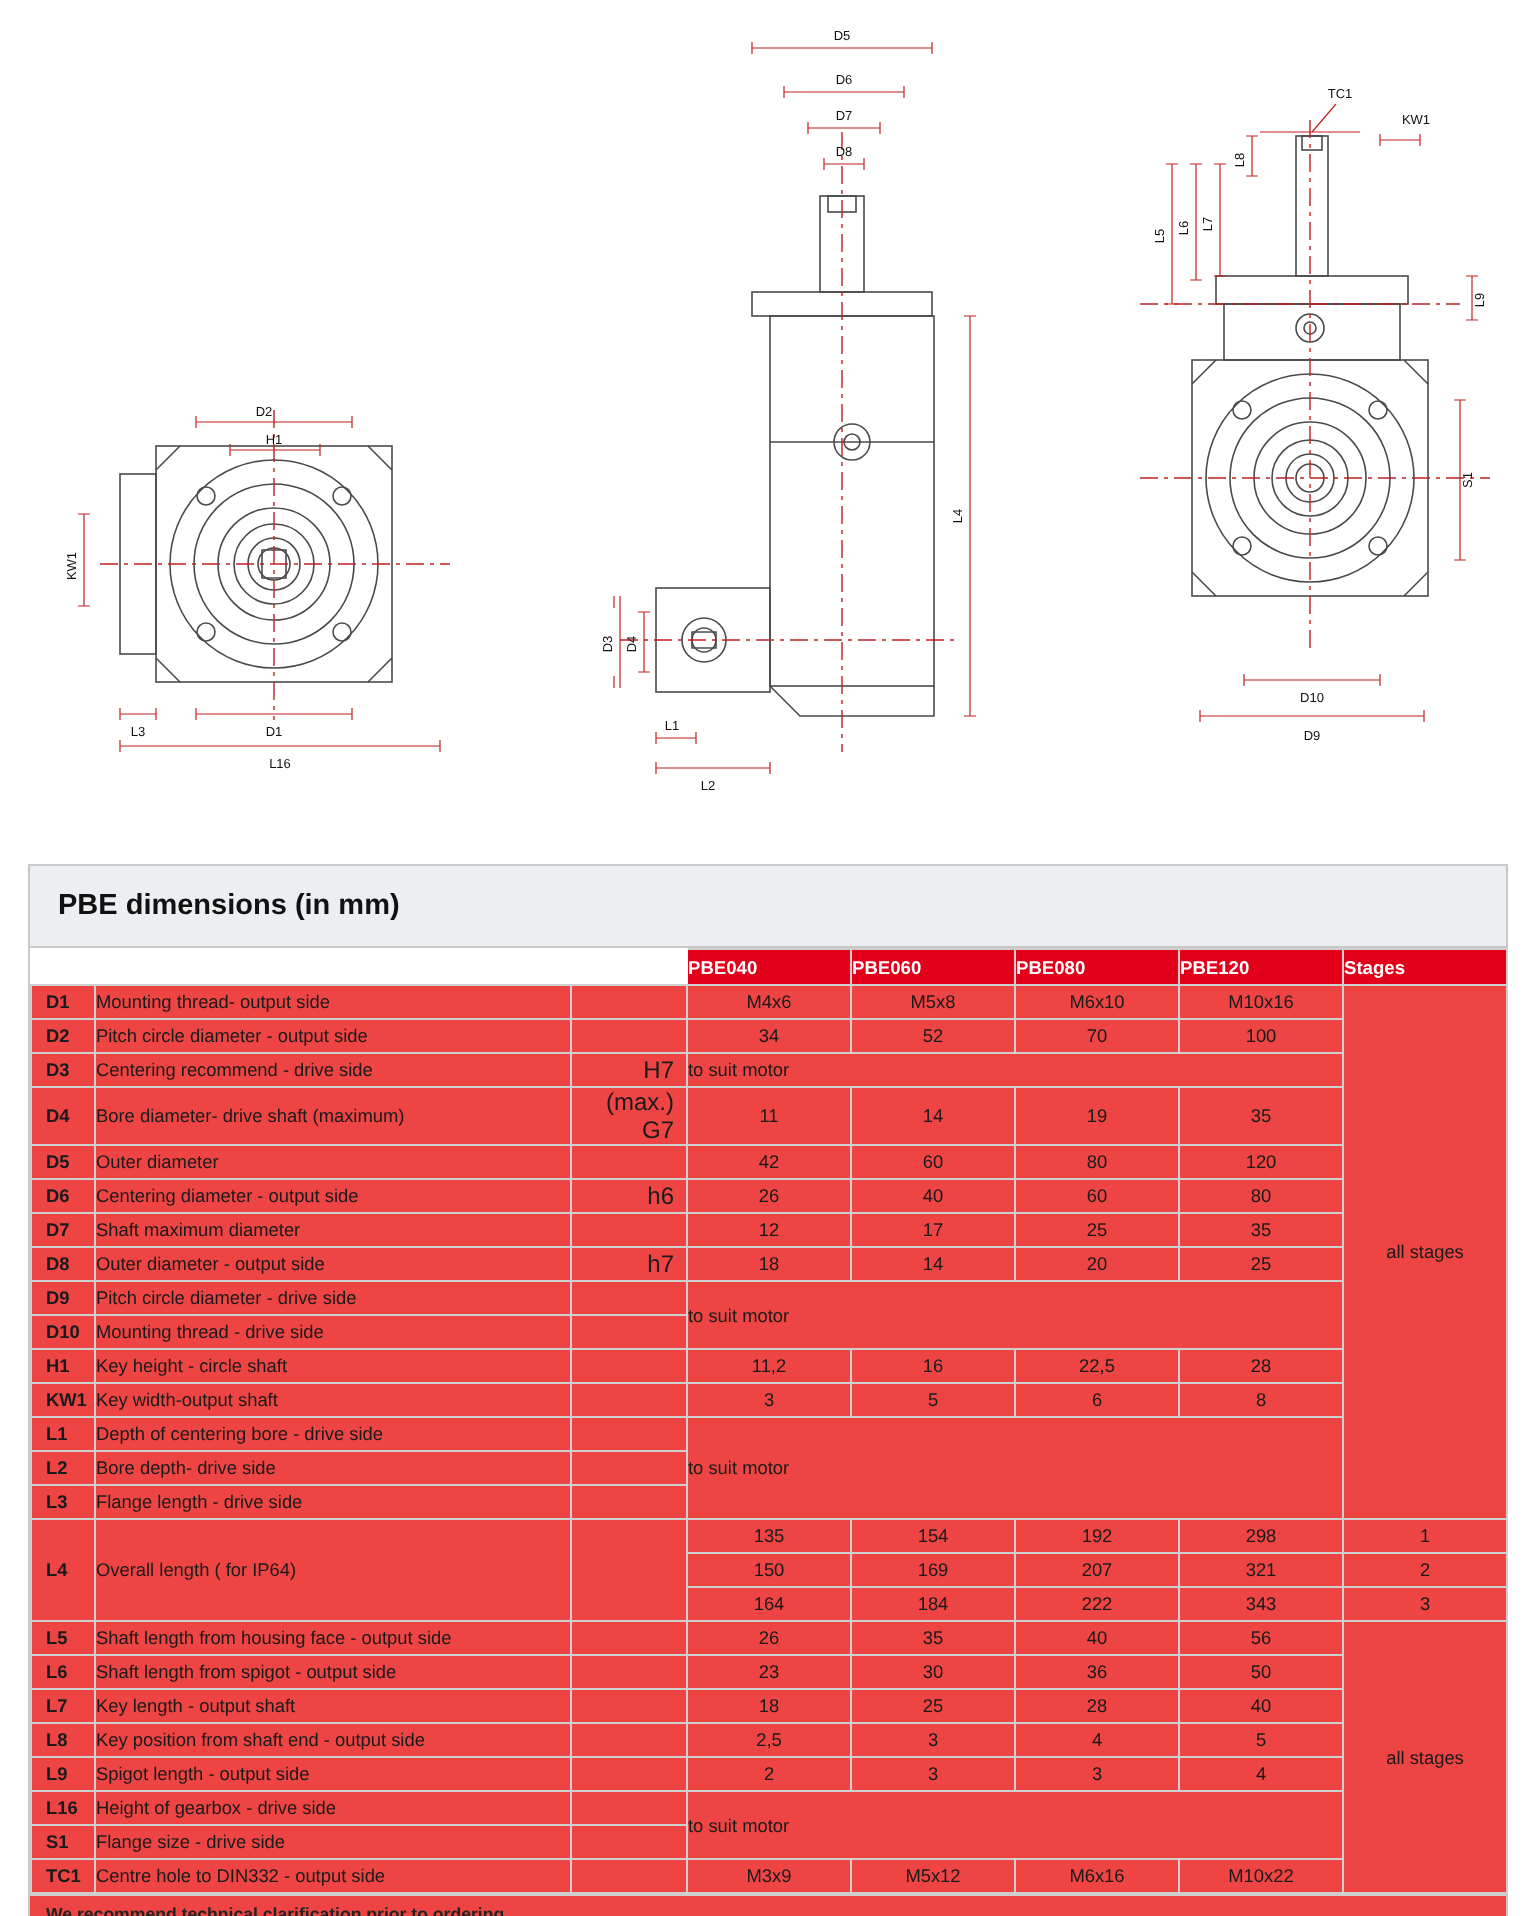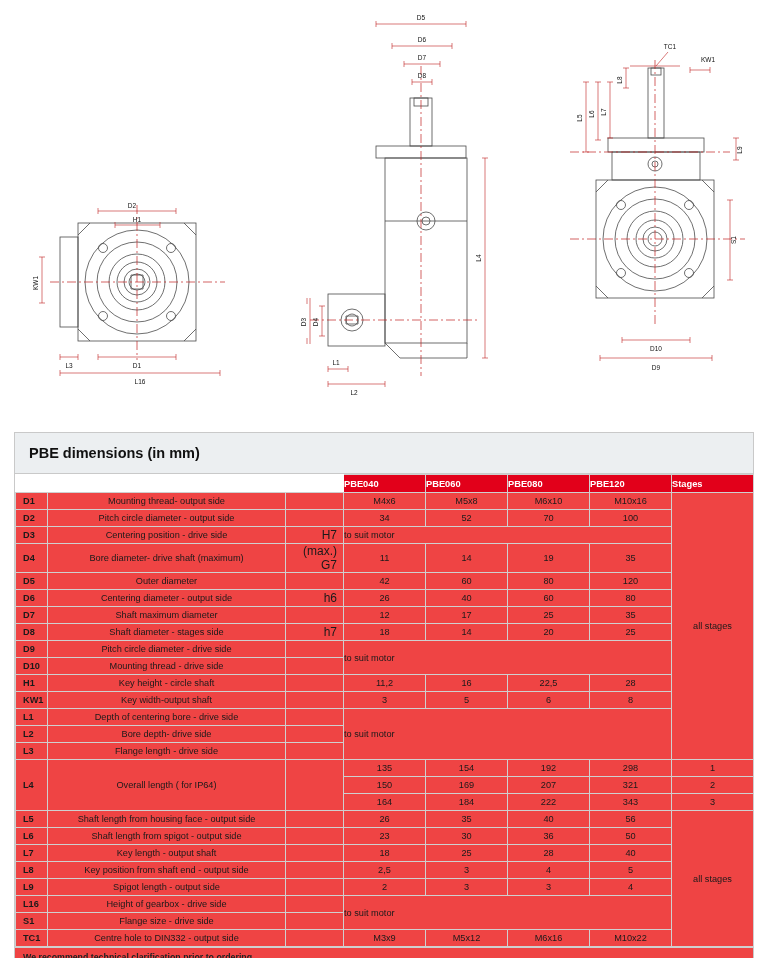--- a/index.html
+++ b/index.html
@@ -72,21 +72,21 @@
   }
   .c-code {
     width: 30px;
     font-weight: bold;
     padding-left: 7px !important;
     text-align: left;
     font-size: 9.2px;
   }
   .c-desc {
     width: 246px;
-    text-align: center;
+    text-align: left;
     font-size: 9.2px;
     margin-left: 36px;
   }
   .c-unit {
     width: 60px;
     text-align: right;
     padding-right: 6px !important;
     font-size: 12px;
   }
   .val {
@@ -342,21 +342,21 @@
         <td class="c-desc">Pitch circle diameter - output side</td>
         <td class="c-unit"></td>
         <td class="val">34</td>
         <td class="val">52</td>
         <td class="val">70</td>
         <td class="val">100</td>
       </tr>
 
       <tr class="r">
         <td class="c-code">D3</td>
-        <td class="c-desc">Centering position - drive side</td>
+        <td class="c-desc">Centering recommend - drive side</td>
         <td class="c-unit">H7</td>
         <td class="merge" colspan="4">to suit motor</td>
       </tr>
 
       <tr class="r">
         <td class="c-code">D4</td>
         <td class="c-desc">Bore diameter- drive shaft (maximum)</td>
         <td class="c-unit">(max.) G7</td>
         <td class="val">11</td>
         <td class="val">14</td>
@@ -389,21 +389,21 @@
         <td class="c-desc">Shaft maximum diameter</td>
         <td class="c-unit"></td>
         <td class="val">12</td>
         <td class="val">17</td>
         <td class="val">25</td>
         <td class="val">35</td>
       </tr>
 
       <tr class="r">
         <td class="c-code">D8</td>
-        <td class="c-desc">Shaft diameter - stages side</td>
+        <td class="c-desc">Outer diameter - output side</td>
         <td class="c-unit">h7</td>
         <td class="val">18</td>
         <td class="val">14</td>
         <td class="val">20</td>
         <td class="val">25</td>
       </tr>
 
       <tr class="r">
         <td class="c-code">D9</td>
         <td class="c-desc">Pitch circle diameter - drive side</td>

